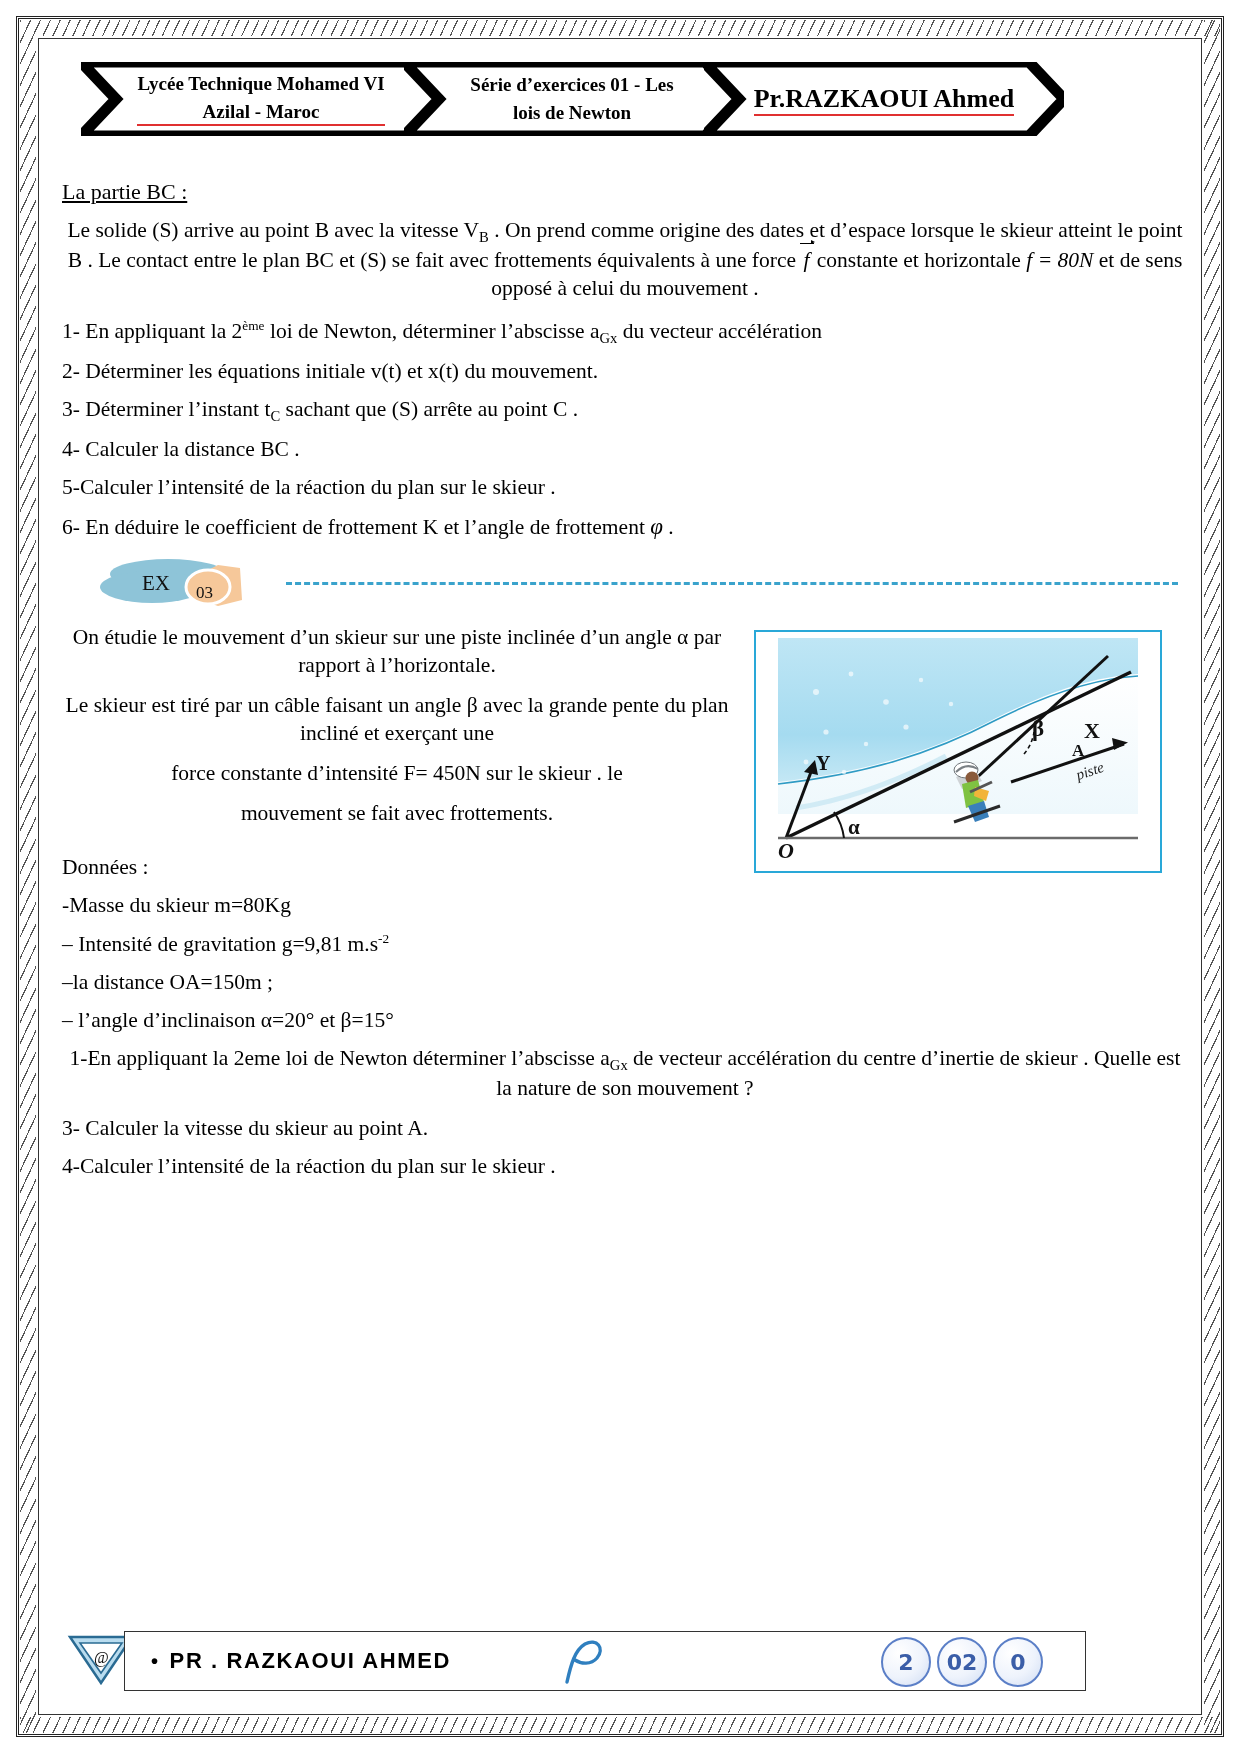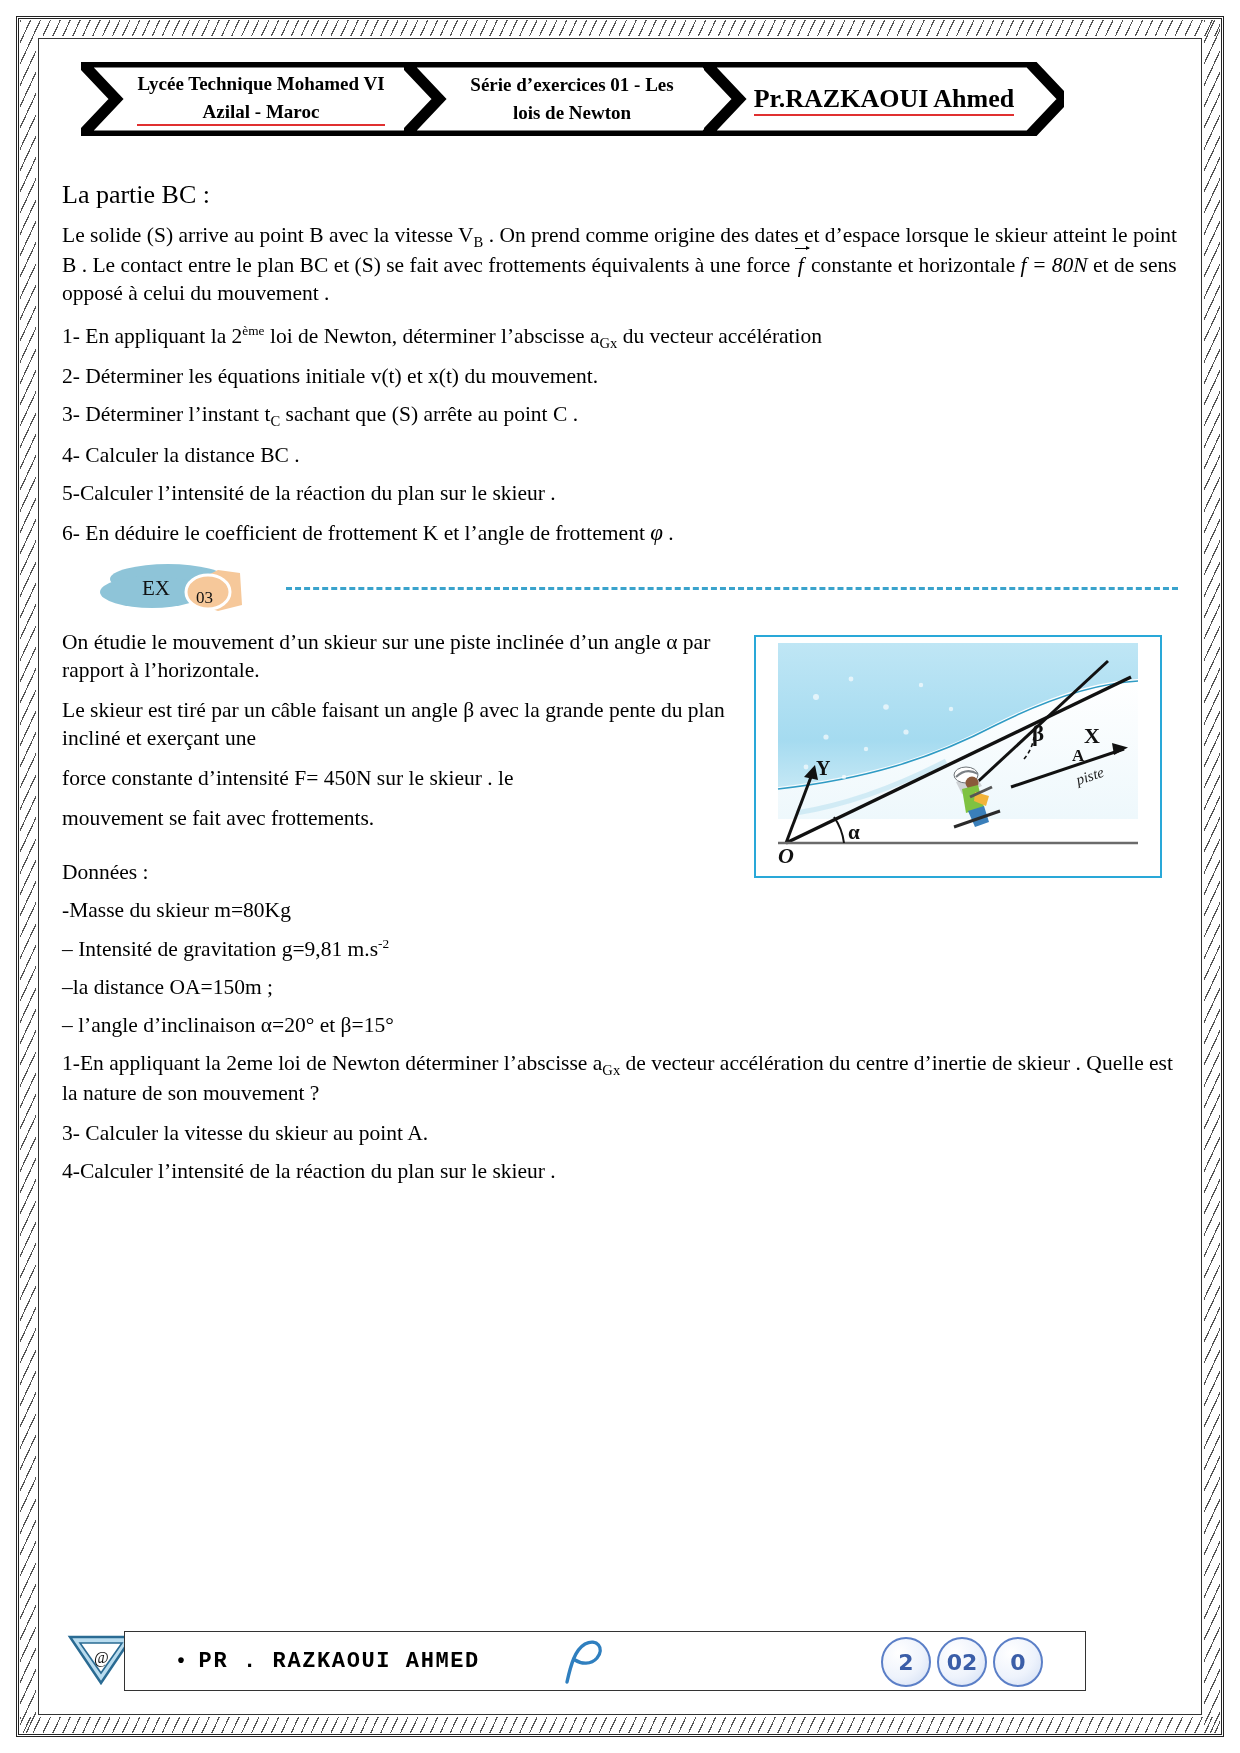--- a/index.html
+++ b/index.html
@@ -65,25 +65,26 @@
   .und{border-bottom:2px solid #e03030;padding-bottom:1px;}
   .hdr-line2{display:block;margin-top:4px;}
 
   
   .body{
     margin:14px 6px 0 16px;
     font-size:21.5px;
     line-height:1.30;
   }
   .ttl{
-    font-size:26px;
+    font-size:22px;
+    text-decoration:underline;
     margin-bottom:10px;
     margin-top:42px;
   }
-  p.para{margin:0 0 14px 0;text-align:left;}
+  p.para{margin:0 0 14px 0;text-align:center;}
   p.q{margin:0 0 10px 0;}
   .math-i{font-style:italic;font-family:"Liberation Serif",serif;}
   sub{font-size:0.68em;}
   sup{font-size:0.62em;text-align:right;}
   .vec{position:relative;display:inline-block;font-style:italic;padding:0 2px;}
   .vec::after{
     content:"";position:absolute;left:-1px;right:-3px;top:-4px;
     border-top:1.4px solid #000;
   }
   .vec::before{
@@ -122,23 +123,23 @@
   
   .footer{
     position:absolute;left:66px;bottom:56px;width:1020px;height:66px;
   }
   .foot-box{
     position:absolute;left:58px;top:0;right:0;height:60px;
     border:1.5px solid #333;background:#fff;box-sizing:border-box;
     display:flex;align-items:center;
   }
   .foot-name{
-    margin-left:50px;
+    margin-left:26px;
     font-size:22px;font-weight:bold;letter-spacing:1.6px;
-    font-family:Liberation Mono, monospace;
+    font-family:Liberation Sans, sans-serif;
   }
   .foot-dot{font-size:20px;margin-right:10px;}
   .foot-logo{
     position:absolute;left:430px;top:4px;width:58px;height:52px;
   }
   .badges{
     position:absolute;right:42px;top:4px;height:52px;display:flex;gap:6px;align-items:center;
   }
   .bdg{
     width:46px;height:46px;border-radius:50%;

